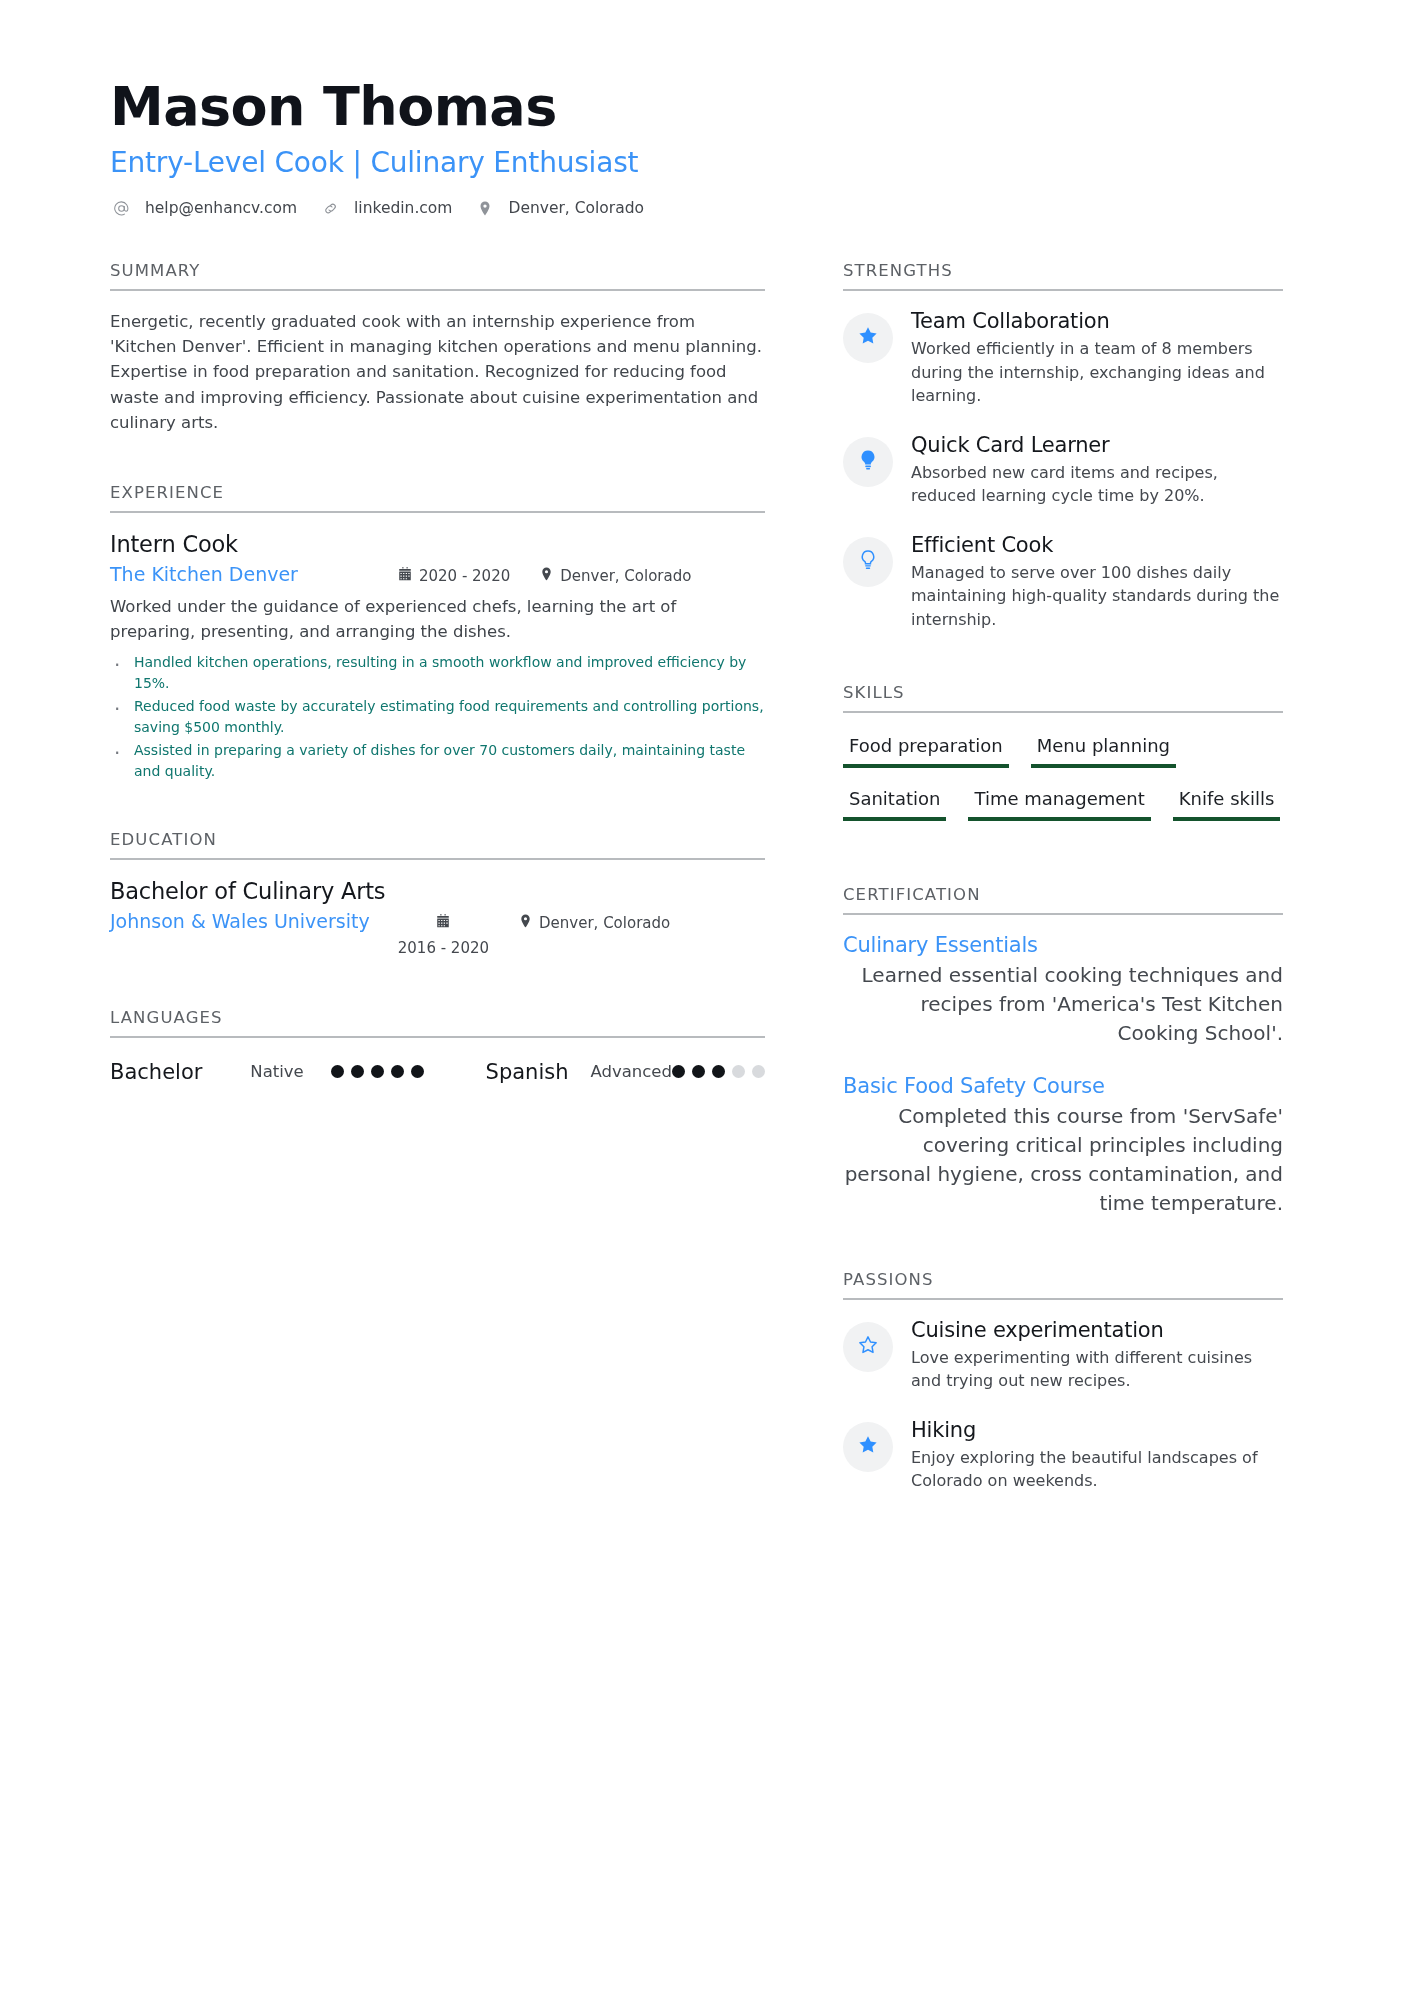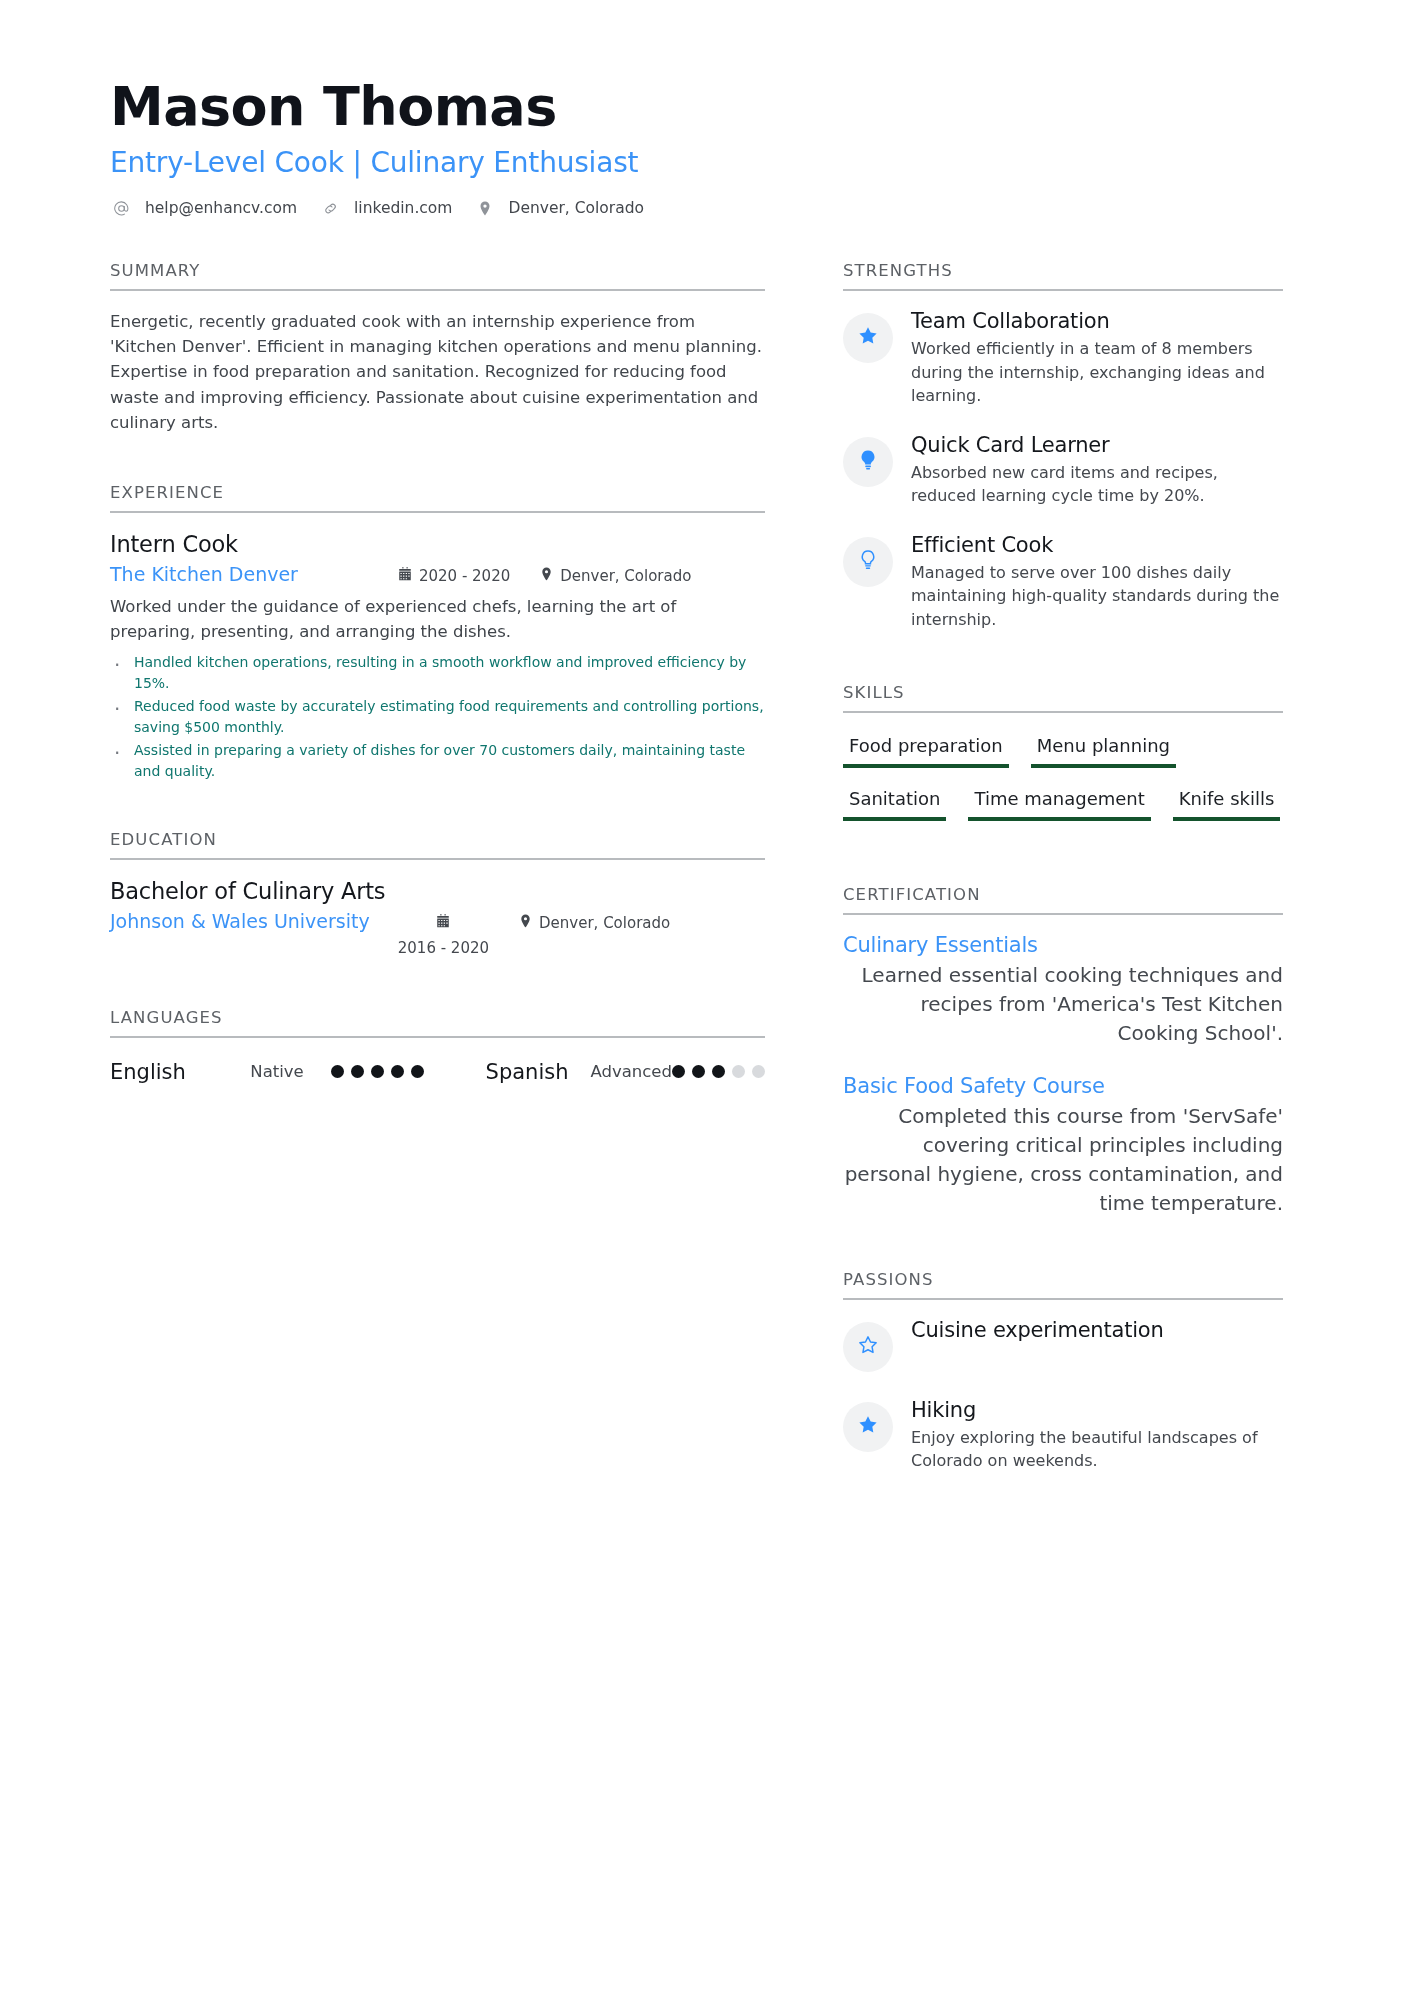--- a/index.html
+++ b/index.html
@@ -217,21 +217,21 @@
         </div>
       </div>
 
       <div class="spacer-lg"></div>
 
       <div class="section">
         <div class="sec-title">LANGUAGES</div>
         <div class="sec-rule"></div>
         <div class="section-body">
           <div class="lang-row">
-            <span class="lang-name">English</span>
+            <span class="lang-name">Bachelor</span>
             <span class="lang-level">Native</span>
             <span class="dots">
               <span class="dot on"></span>
               <span class="dot on"></span>
               <span class="dot on"></span>
               <span class="dot on"></span>
               <span class="dot on"></span>
             </span>
             <span class="lang-gap"></span>
             <span class="lang-name" style="width:auto;margin-right:22px;">Spanish</span>
@@ -347,20 +347,21 @@
           <div class="card">
             <div class="card-icon">
               <span>
                 <svg width="22" height="22" viewBox="0 0 24 24" fill="none" stroke="#2f90ff" stroke-width="1.6" stroke-linejoin="round">
                   <path d="M12 3.1l2.75 5.6 6.15.9-4.45 4.35 1.05 6.12L12 17.2l-5.5 2.87 1.05-6.12L3.1 9.6l6.15-.9z"></path>
                 </svg>
               </span>
             </div>
             <div class="card-body">
               <div class="card-title">Cuisine experimentation</div>
+              <div class="card-text">Love experimenting with different cuisines and trying out new recipes.</div>
             </div>
           </div>
 
           <div class="card">
             <div class="card-icon">
               <span>
                 <svg width="22" height="22" viewBox="0 0 24 24" fill="#2f90ff">
                   <path d="M12 2.4l2.9 5.9 6.5.95-4.7 4.58 1.1 6.47L12 17.25l-5.8 3.05 1.1-6.47-4.7-4.58 6.5-.95z"></path>
                 </svg>
               </span>

